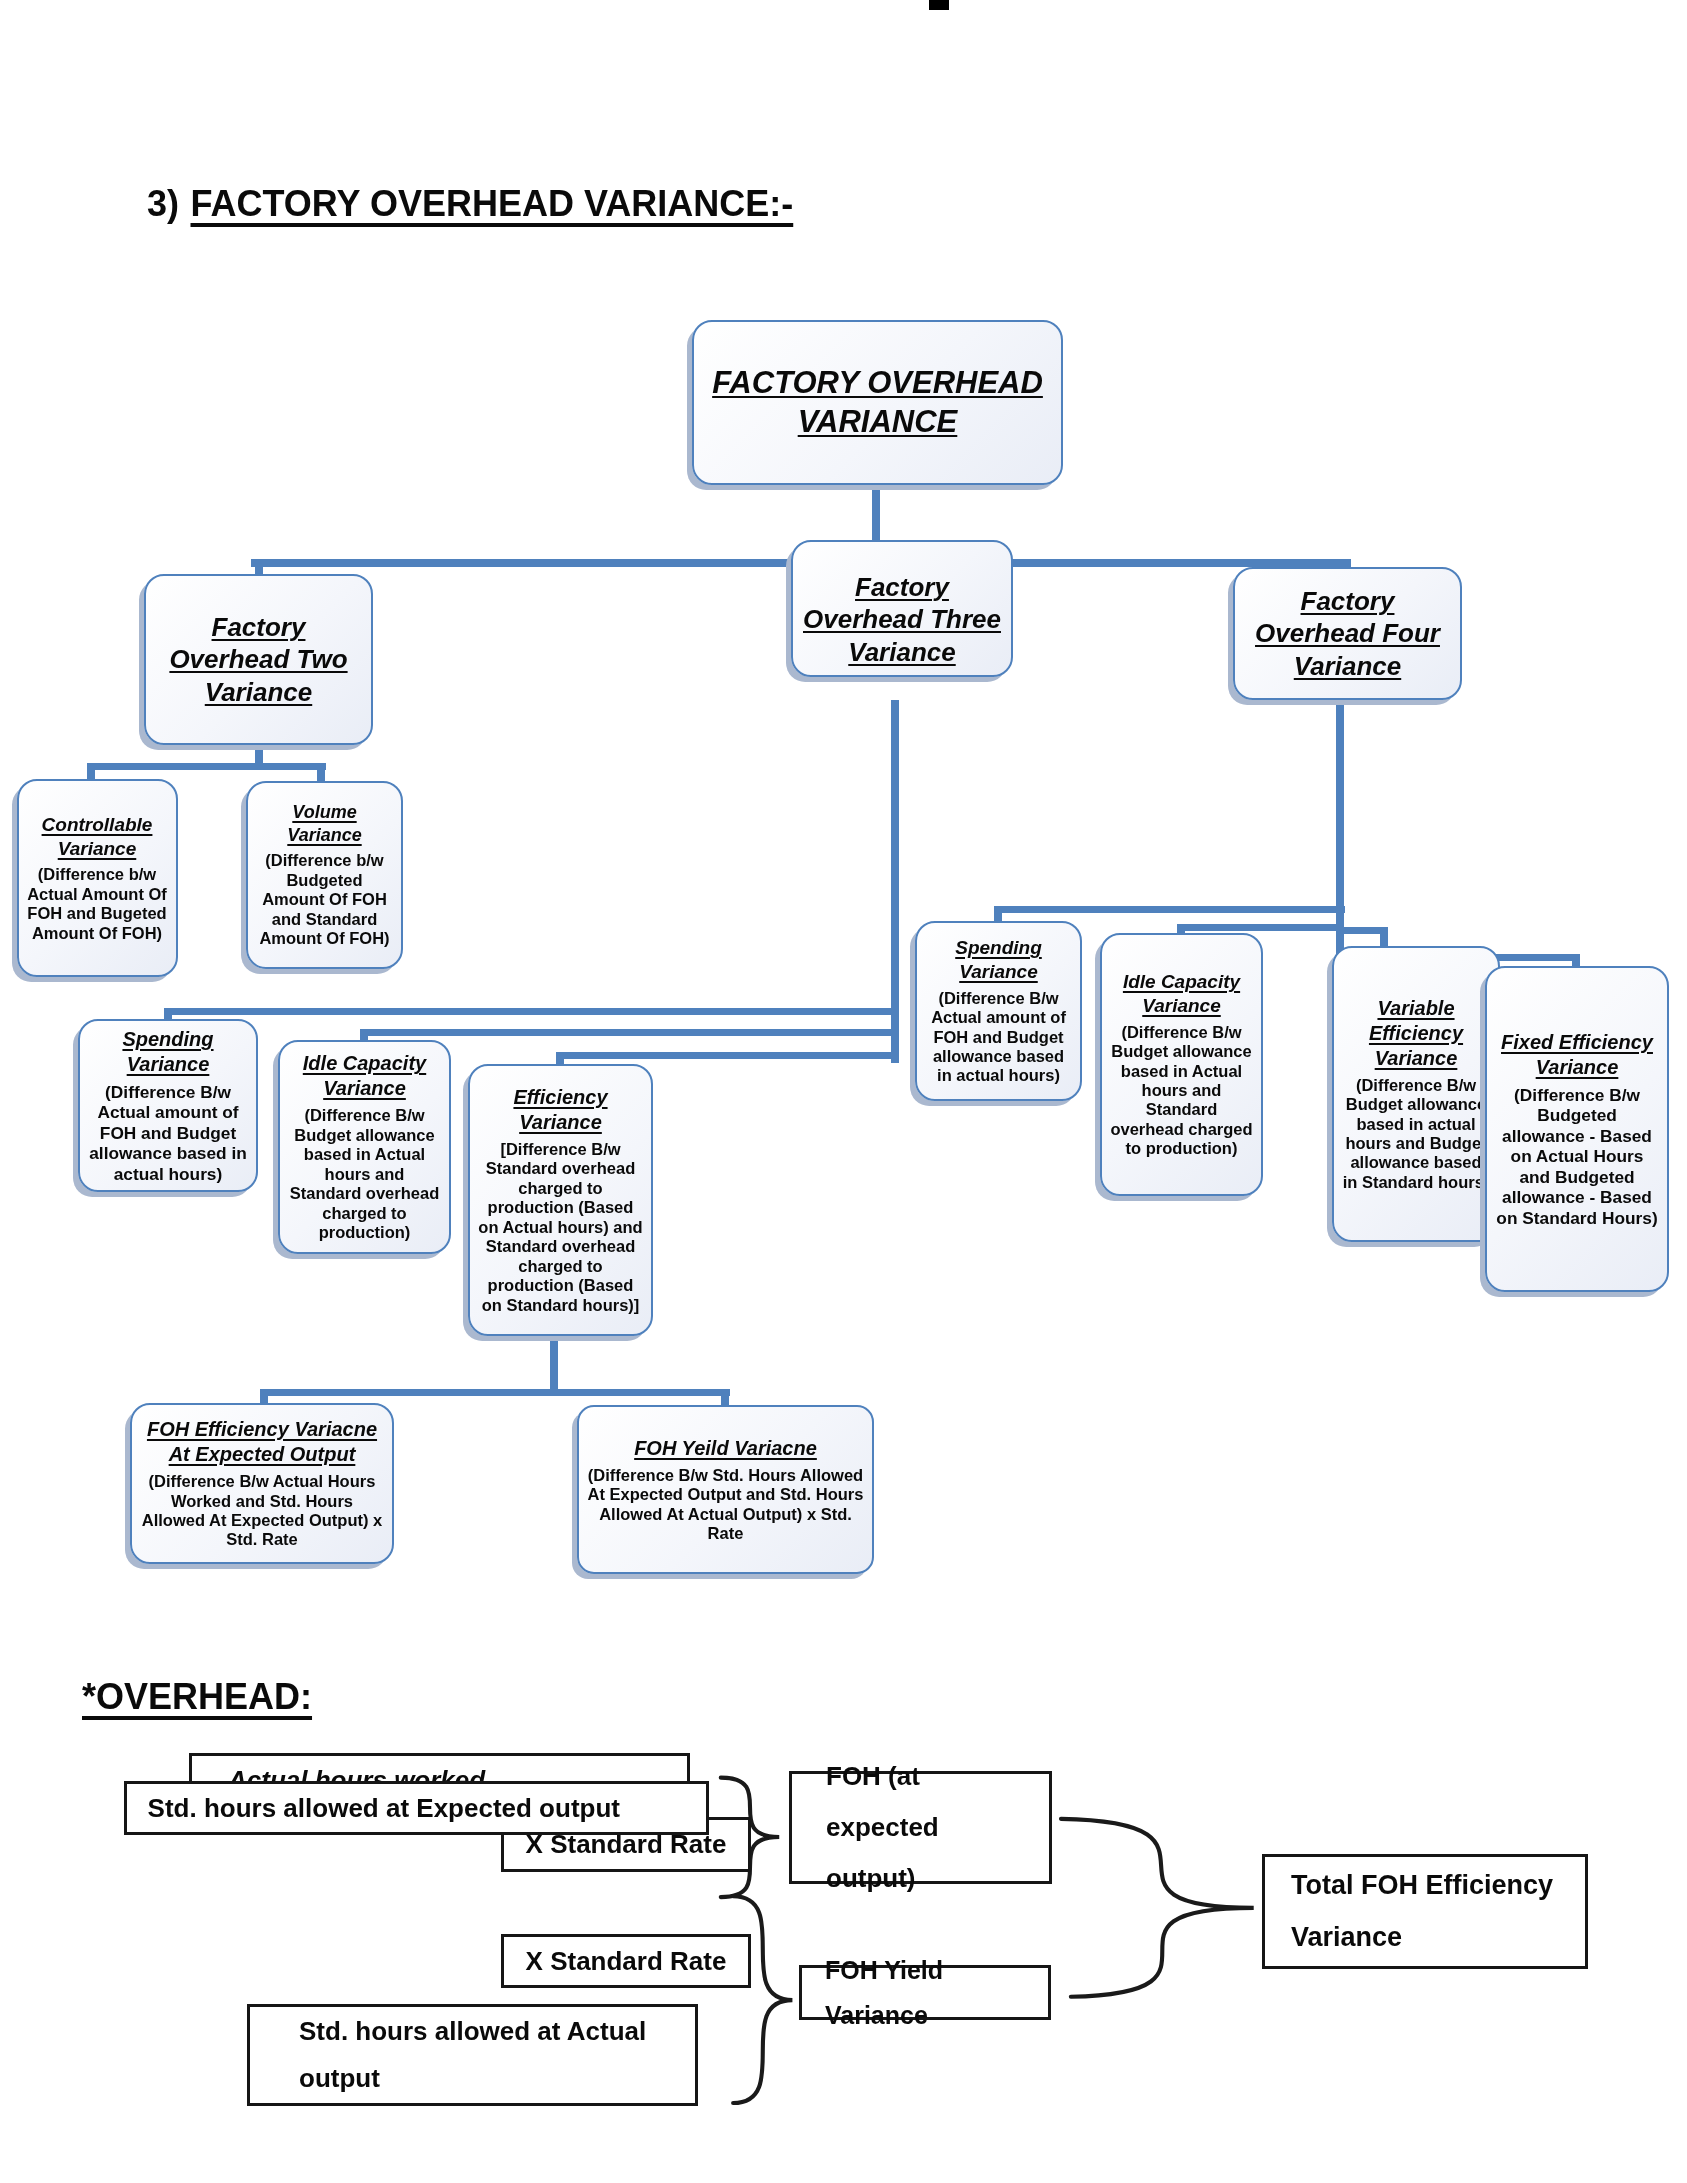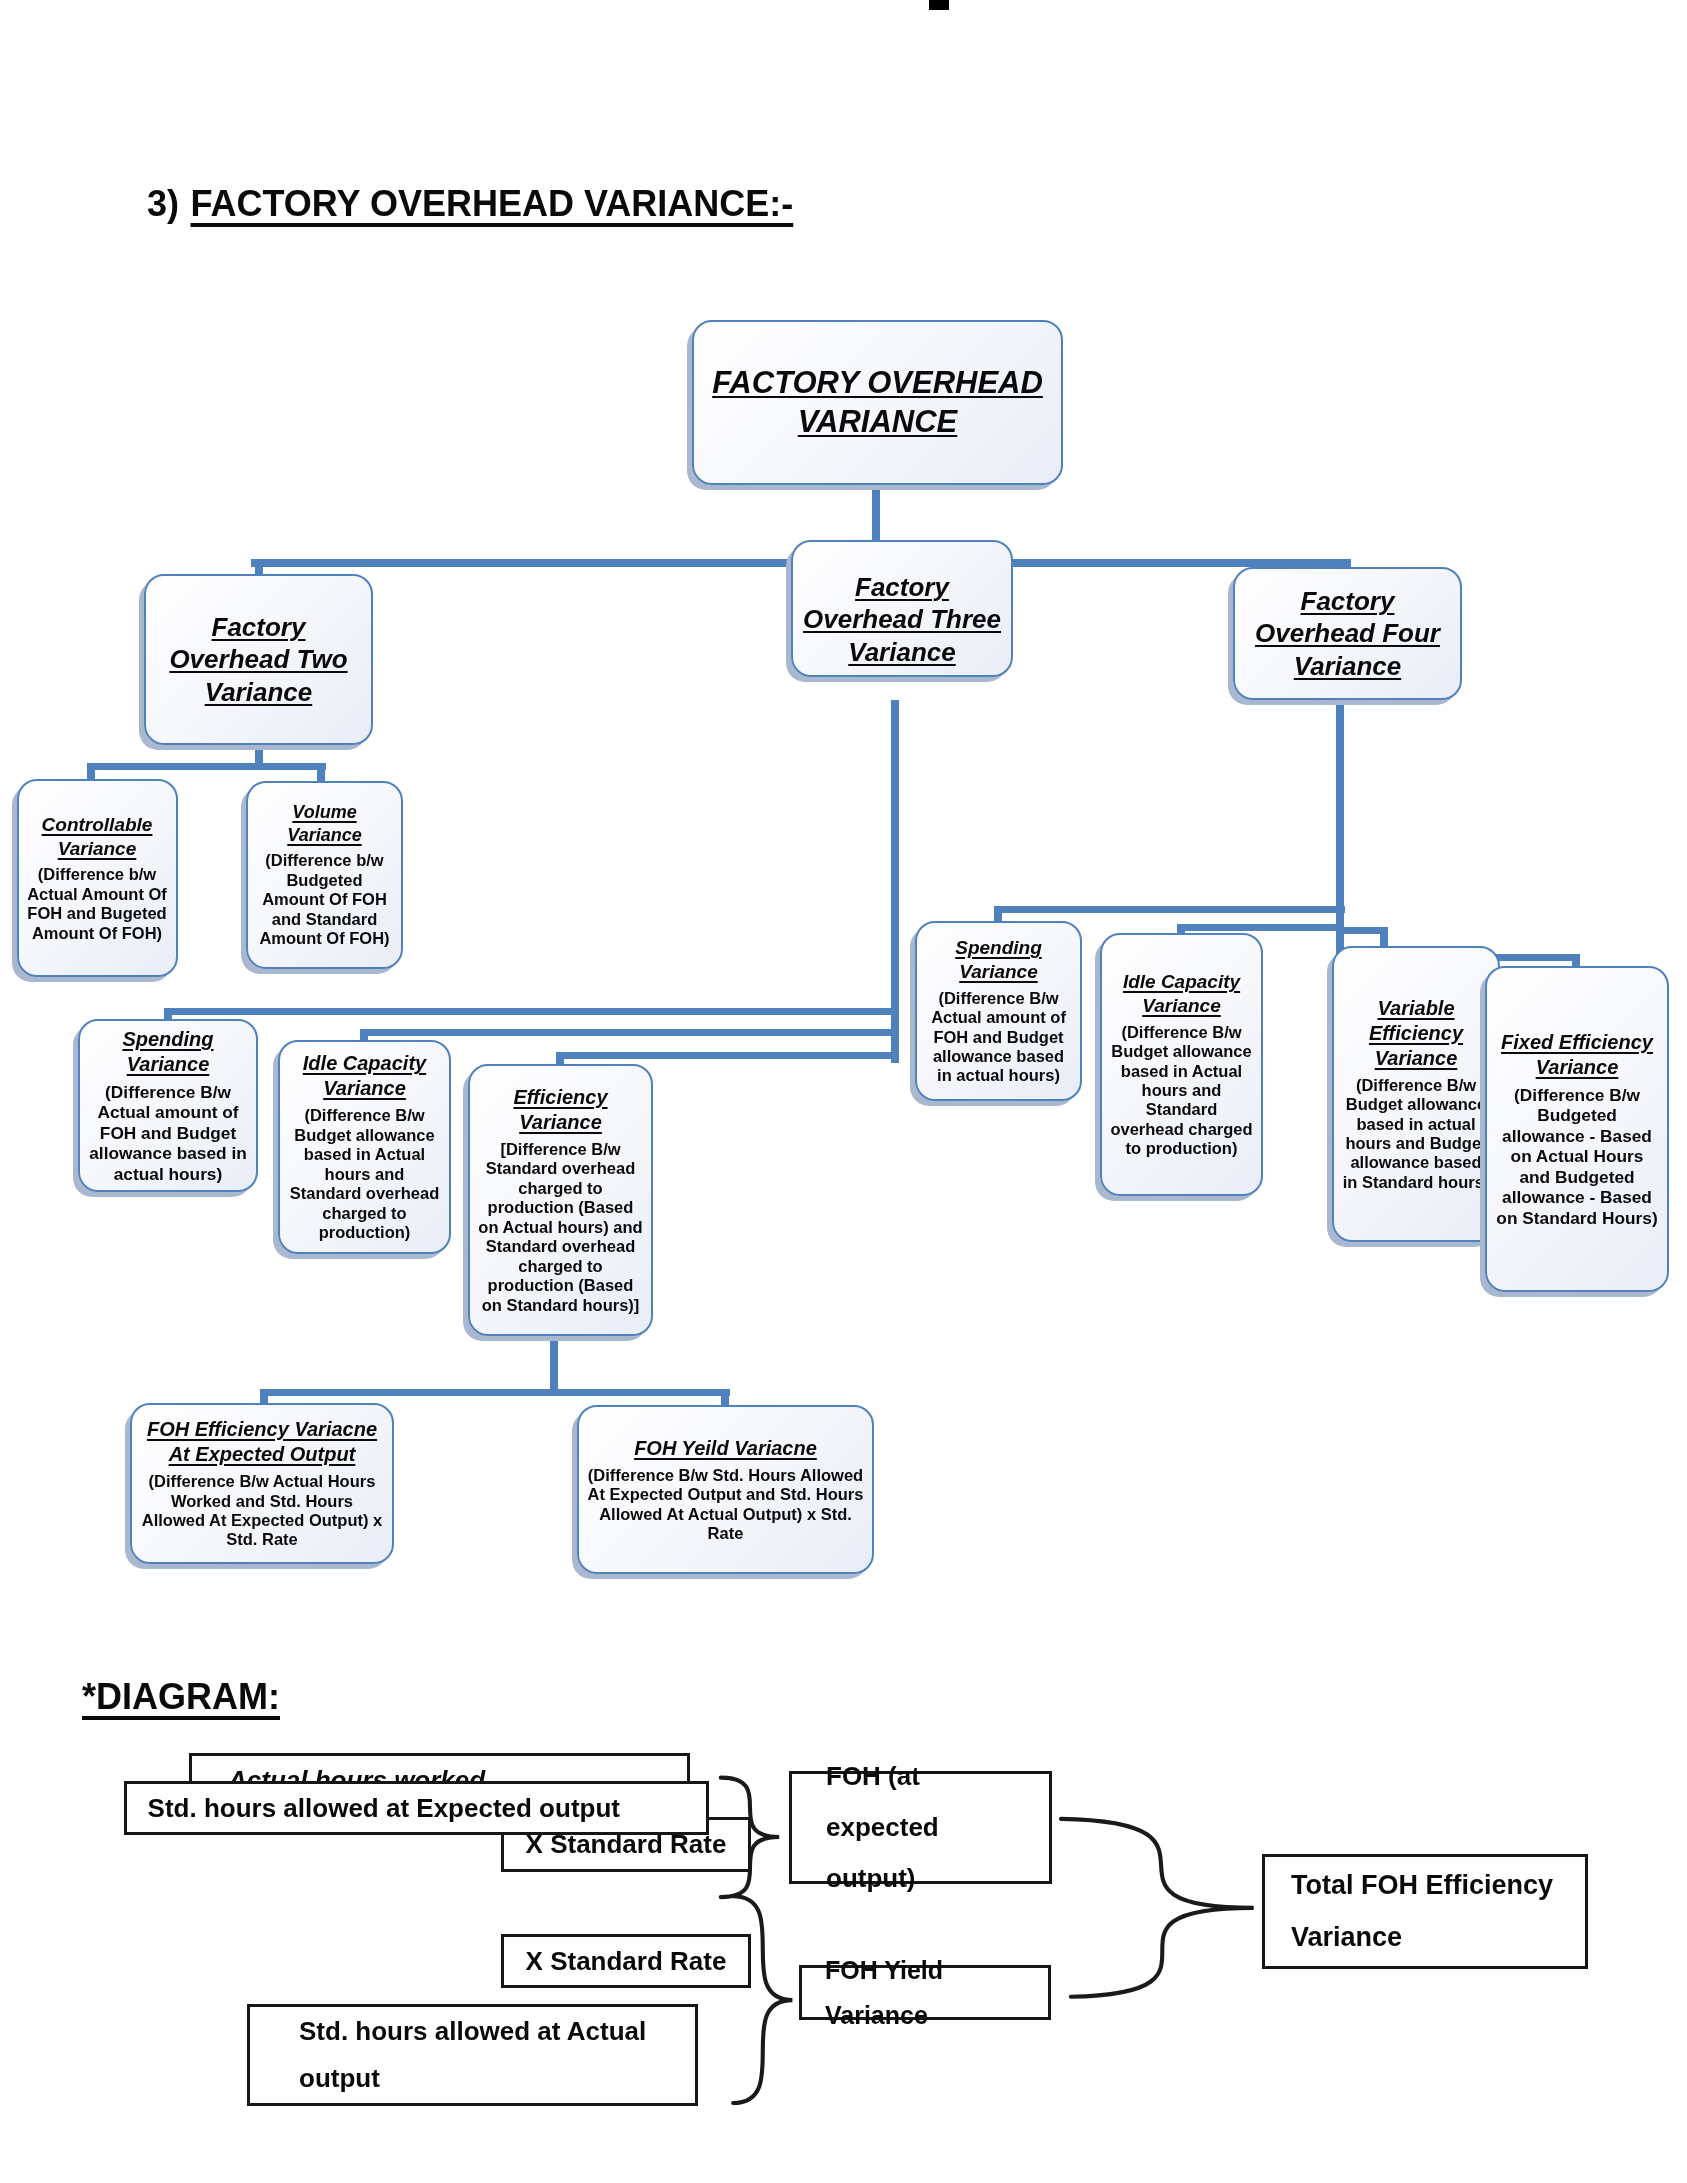--- a/index.html
+++ b/index.html
@@ -129,26 +129,26 @@
   </div>
   <div class="tbox" style="left:1485px;top:966px;width:184px;height:326px;">
     <div class="t fs-t1">Fixed Efficiency Variance</div>
     <div class="d fs-d1">(Difference B/w Budgeted allowance - Based on Actual Hours and Budgeted allowance - Based on Standard Hours)</div>
   </div>
 
   <div class="tbox" style="left:130px;top:1403px;width:264px;height:161px;">
     <div class="t fs-t1">FOH Efficiency Variacne At Expected Output</div>
     <div class="d fs-d0">(Difference B/w Actual Hours Worked and Std. Hours Allowed At Expected Output) x Std. Rate</div>
   </div>
-  <div class="tbox" style="left:577px;top:1405px;width:297px;height:169px;">
+  <div class="tbox" style="left:577px;top:1405px;width:297px;height:169px;border-radius:17px;">
     <div class="t fs-t1">FOH Yeild Variacne</div>
     <div class="d fs-d0">(Difference B/w Std. Hours Allowed At Expected Output and Std. Hours Allowed At Actual Output) x Std. Rate</div>
   </div>
 
-  <div class="h-diagram">*DIAGRAM:</div>
+  <div class="h-diagram">*OVERHEAD:</div>
 
   <div class="dbox" style="left:189px;top:1753px;width:501px;height:54px;padding-left:36px;font-style:italic;">
     <span>Actual hours worked</span>
   </div>
   <div class="dbox" style="left:501px;top:1817px;width:250px;height:55px;justify-content:center;">
     <span>X Standard Rate</span>
   </div>
   <div class="dbox" style="left:124px;top:1781px;width:585px;height:54px;padding-left:20.6px;">
     <span>Std. hours allowed at Expected output</span>
   </div>

